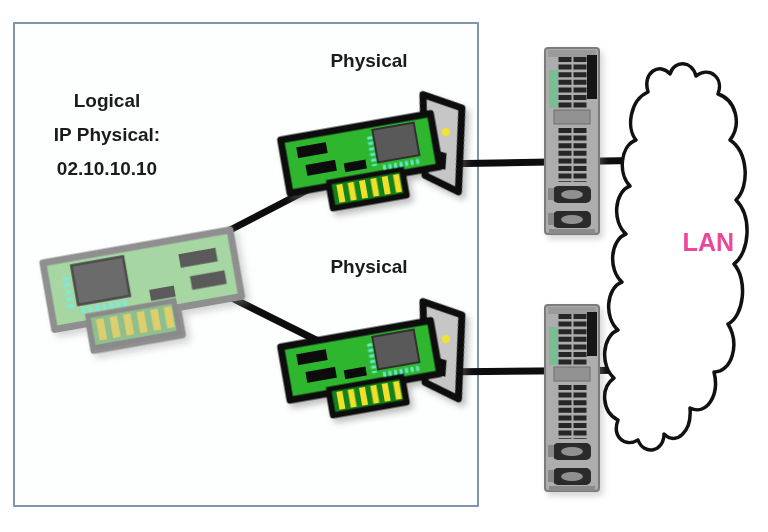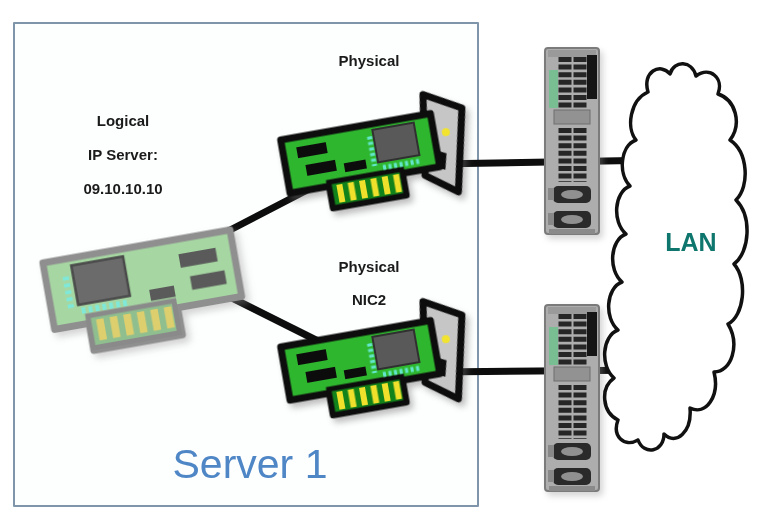--- a/index.html
+++ b/index.html
@@ -7,26 +7,26 @@
     position:relative;width:768px;height:532px;background:#ffffff;overflow:hidden;
     font-family:"Liberation Sans","DejaVu Sans",sans-serif;
   }
   .abs{position:absolute;}
   #server-box{
     left:13px;top:22px;width:462px;height:481px;
     border:2.5px solid #7E95AA;background:#FDFEFE;border-radius:1px;
   }
   .lbl{
     position:absolute;text-align:center;color:#1b1b1b;font-weight:bold;
-    font-size:15px;line-height:33px;letter-spacing:0px;
+    font-size:19px;line-height:33px;letter-spacing:0px;
   }
-  #logical-label{left:28px;top:84px;width:190px;line-height:34px;margin-top:20px;}
+  #logical-label{left:12px;top:84px;width:190px;line-height:34px;}
   #nic1-label{left:286px;top:44px;width:166px;}
   #nic2-label{left:286px;top:250px;width:166px;}
-  #lan-label{left:648px;top:226px;width:86px;font-size:25px;color:#0f766e;}
+  #lan-label{left:648px;top:226px;width:86px;font-size:25px;color:#ec4899;text-align:right;}
   #server-label{
     position:absolute;left:128px;top:440px;width:244px;text-align:center;
     color:#4E86C6;font-size:41px;font-weight:normal;line-height:48px;
   }
   #diagram-svg{left:0;top:0;}
   .shadowed{filter:drop-shadow(3px 5px 3px rgba(110,110,110,0.45));}
   .soft-shadow{filter:drop-shadow(3px 4px 3px rgba(150,150,150,0.40));}
 </style>
 </head>
 <body>
@@ -144,30 +144,28 @@
          C 600 366, 602 336, 618 330
          C 604 318, 606 288, 622 282
          C 608 270, 610 240, 626 234
          C 612 222, 614 192, 630 186
          C 618 174, 620 146, 636 140
          C 626 128, 630 100, 648 92 Z" fill="#ffffff" stroke="#111111" stroke-width="3.5" stroke-linejoin="round"></path>
   </svg>
 
   <div id="logical-label" class="lbl">
     <div>Logical</div>
-    <div>IP Server:</div>
-    <div>09.10.10.10</div>
+    <div>IP Physical:</div>
+    <div>02.10.10.10</div>
   </div>
 
   <div id="nic1-label" class="lbl">
     <div>Physical</div>
   </div>
 
   <div id="nic2-label" class="lbl">
     <div>Physical</div>
-    <div>NIC2</div>
   </div>
 
   <div id="lan-label" class="lbl">LAN</div>
 
-  <div id="server-label">Server 1</div>
 
 </div>
 
 </body></html>

